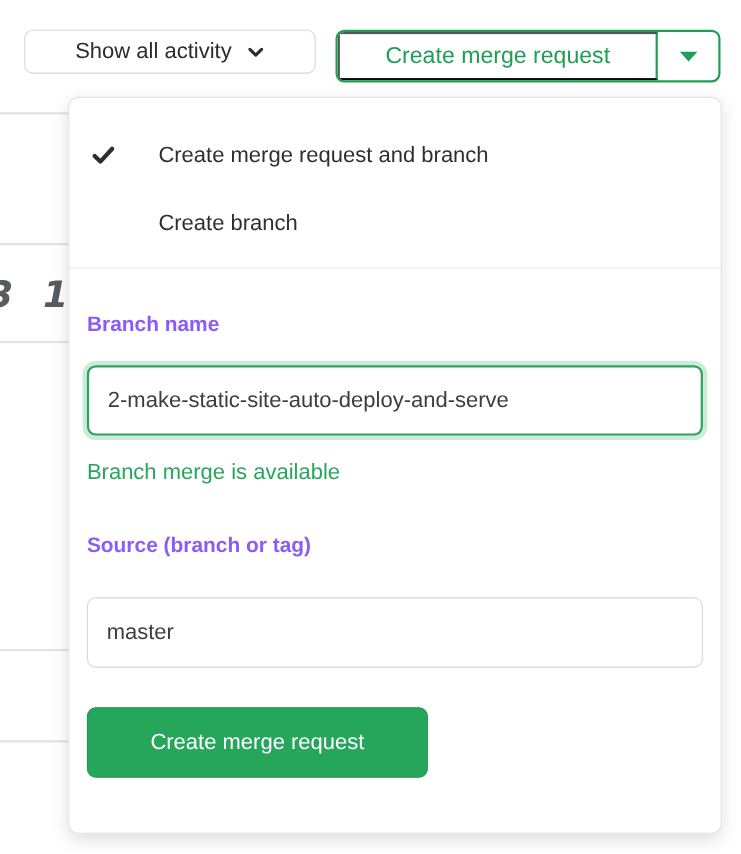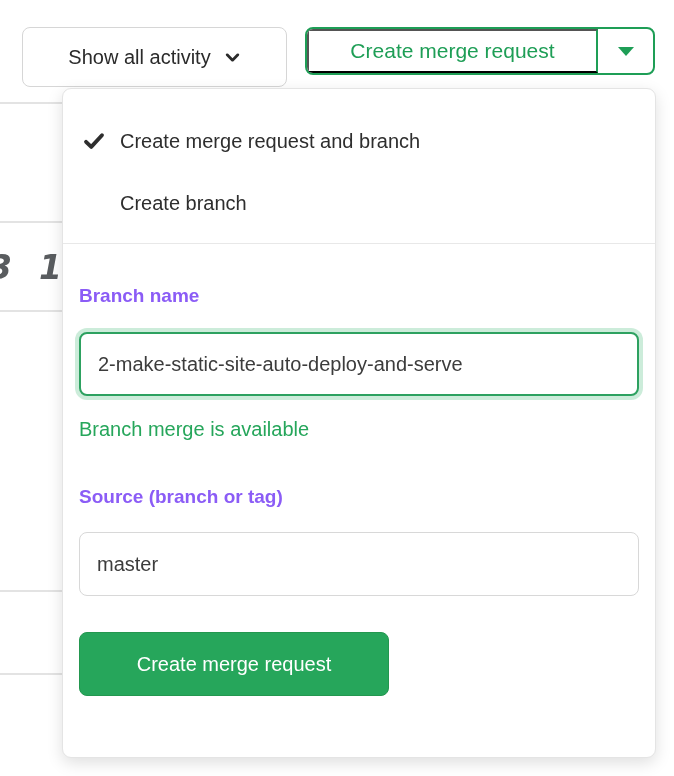--- a/index.html
+++ b/index.html
@@ -18,21 +18,21 @@
   .bg-line{position:absolute;left:0;width:63px;height:2px;background:#e3e3e3;}
   .bg-partial{
     position:absolute;top:247px;left:0;width:60px;height:44px;overflow:hidden;
     font-family:"DejaVu Sans",sans-serif;font-style:italic;font-weight:bold;
     font-size:33px;line-height:42px;color:#595c5f;
   }
   .bg-partial .g1{position:absolute;left:-11px;top:0;}
   .bg-partial .g2{position:absolute;left:39px;top:0;}
   
   .btn-activity{
-    position:absolute;left:22px;top:27px;width:265px;height:60px;box-sizing:border-box;
+    position:absolute;left:22px;top:27px;width:265px;height:40px;box-sizing:border-box;
     background:#fff;border:1px solid #d6d6d6;border-radius:8px;
     display:flex;align-items:center;justify-content:center;gap:13px;
     font-size:20px;color:#2b2b2b;cursor:pointer;
   }
   .btn-split{
     position:absolute;left:305px;top:27px;width:350px;height:48px;box-sizing:border-box;
     border:2px solid var(--green);border-radius:8px;background:#fff;
     display:flex;overflow:hidden;
   }
   .btn-split-main{
@@ -50,39 +50,39 @@
   }
   
   .panel{
     position:absolute;left:62px;top:88px;width:594px;height:670px;box-sizing:border-box;
     background:#fff;border:1px solid #e4e4e4;border-radius:9px;
     box-shadow:0 5px 16px rgba(0,0,0,0.13);
   }
   .menu{padding:24px 0 0;}
   .menu-item{
     height:56px;display:flex;align-items:center;padding:0 20px;
-    font-size:20px;color:var(--text-dark);cursor:pointer;
+    font-size:20px;color:var(--text-dark);cursor:pointer;gap:24px;
   }
   .menu-item + .menu-item{margin-top:6px;}
   .menu-check{width:37px;flex:0 0 37px;display:flex;align-items:center;}
   .menu-divider{margin-top:12px;border-top:1px solid #e8e8e8;height:0;}
   
   .form{padding:40px 16px 0;}
   .form-label{font-size:19px;font-weight:bold;color:#8b5cf6;line-height:24px;}
   .form-label.second{margin-top:44px;}
   .text-input{
     display:block;width:100%;box-sizing:border-box;height:64px;border-radius:8px;
     font-size:20px;color:#3c3c3c;padding:4px 17px;background:#fff;
     font-family:"Liberation Sans",sans-serif;white-space:nowrap;overflow:hidden;
   }
   .text-input.focused{
     margin-top:24px;border:2px solid var(--green-border);
     box-shadow:0 0 0 4px rgba(86,193,131,0.30);outline:none;
   }
-  .text-input.plain{margin-top:23px;border:1px solid var(--border-gray);outline:none;}
+  .text-input.plain{margin-top:34px;border:1px solid var(--border-gray);outline:none;}
   .help-text{margin-top:22px;font-size:20px;color:var(--green-bright);}
   .submit-btn{
     margin-top:36px;height:64px;min-width:310px;padding:0 28px;box-sizing:border-box;
     background:var(--green-bright);border:1px solid #23974f;border-radius:8px;
     color:#fff;font-size:20px;font-family:inherit;cursor:pointer;white-space:nowrap;
   }
 </style>
 </head>
 <body>
 

